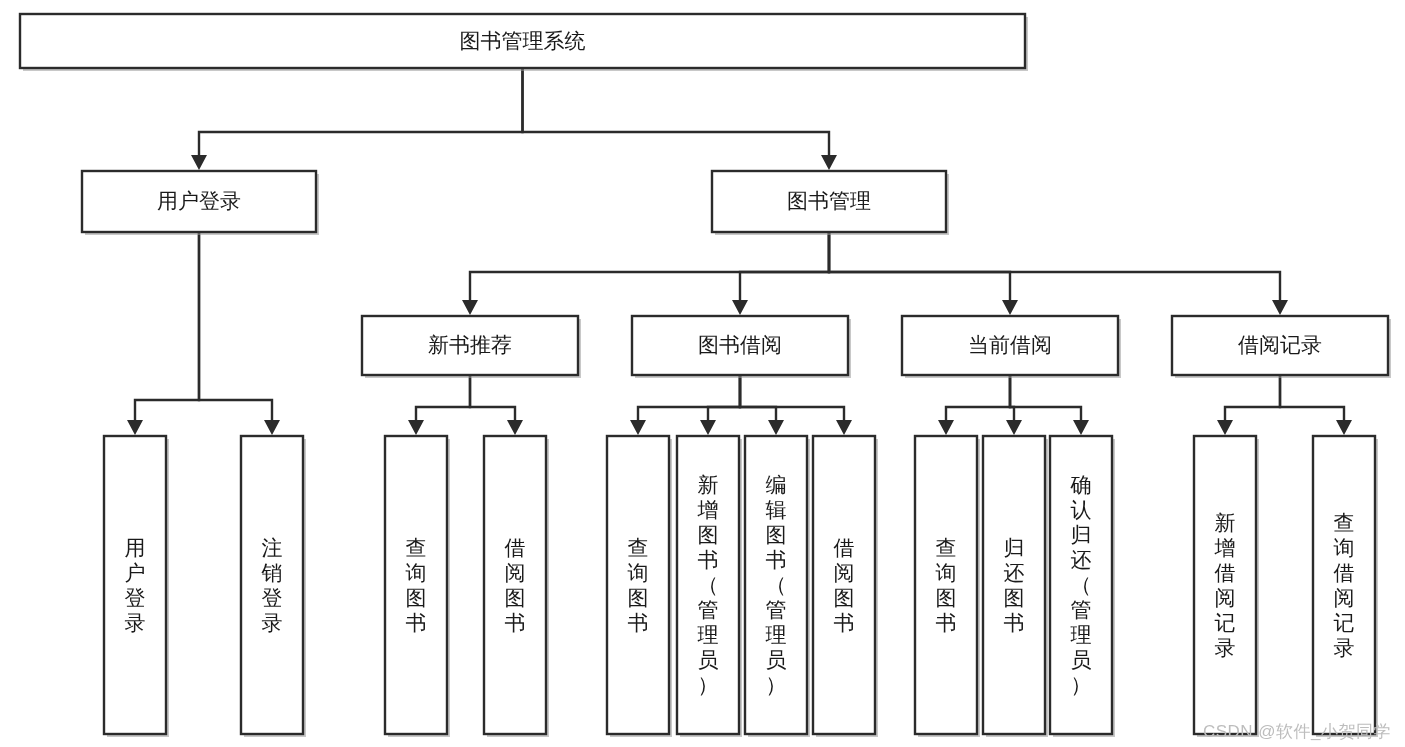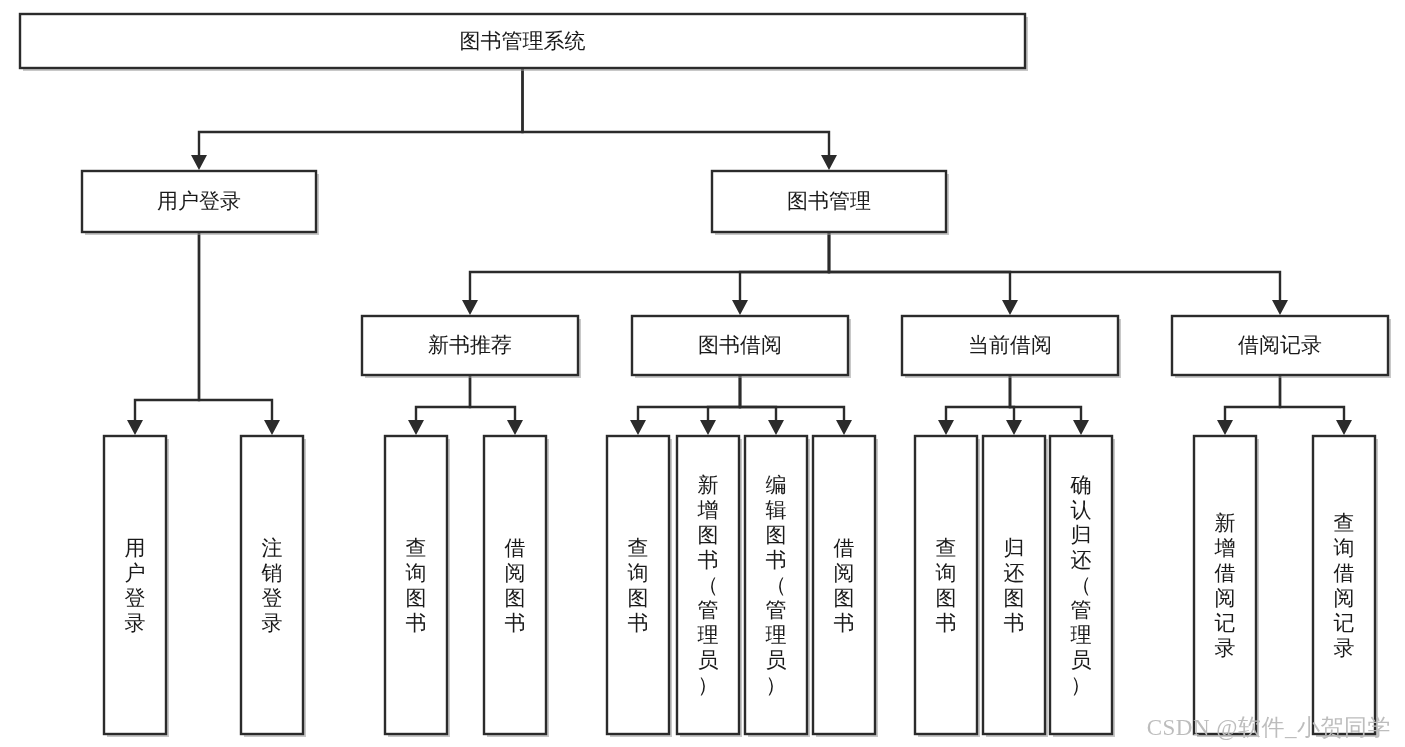--- a/index.html
+++ b/index.html
@@ -58,22 +58,22 @@
   .node-label-v {
     font-family: "Liberation Sans", "DejaVu Sans", sans-serif;
     font-size: 21px;
     fill: #1a1a1a;
     text-anchor: middle;
   }
   .watermark-text {
     position: absolute;
     right: 14px;
     bottom: 4px;
-    font-family: Liberation Serif, serif;
-    font-size: 23px;
+    font-family: Liberation Sans, sans-serif;
+    font-size: 17px;
     color: #bdbdbd;
     white-space: nowrap;
     letter-spacing: 0.5px;
     pointer-events: none;
   }
 </style>
 </head>
 <body>
 
 <div id="diagram-root">

